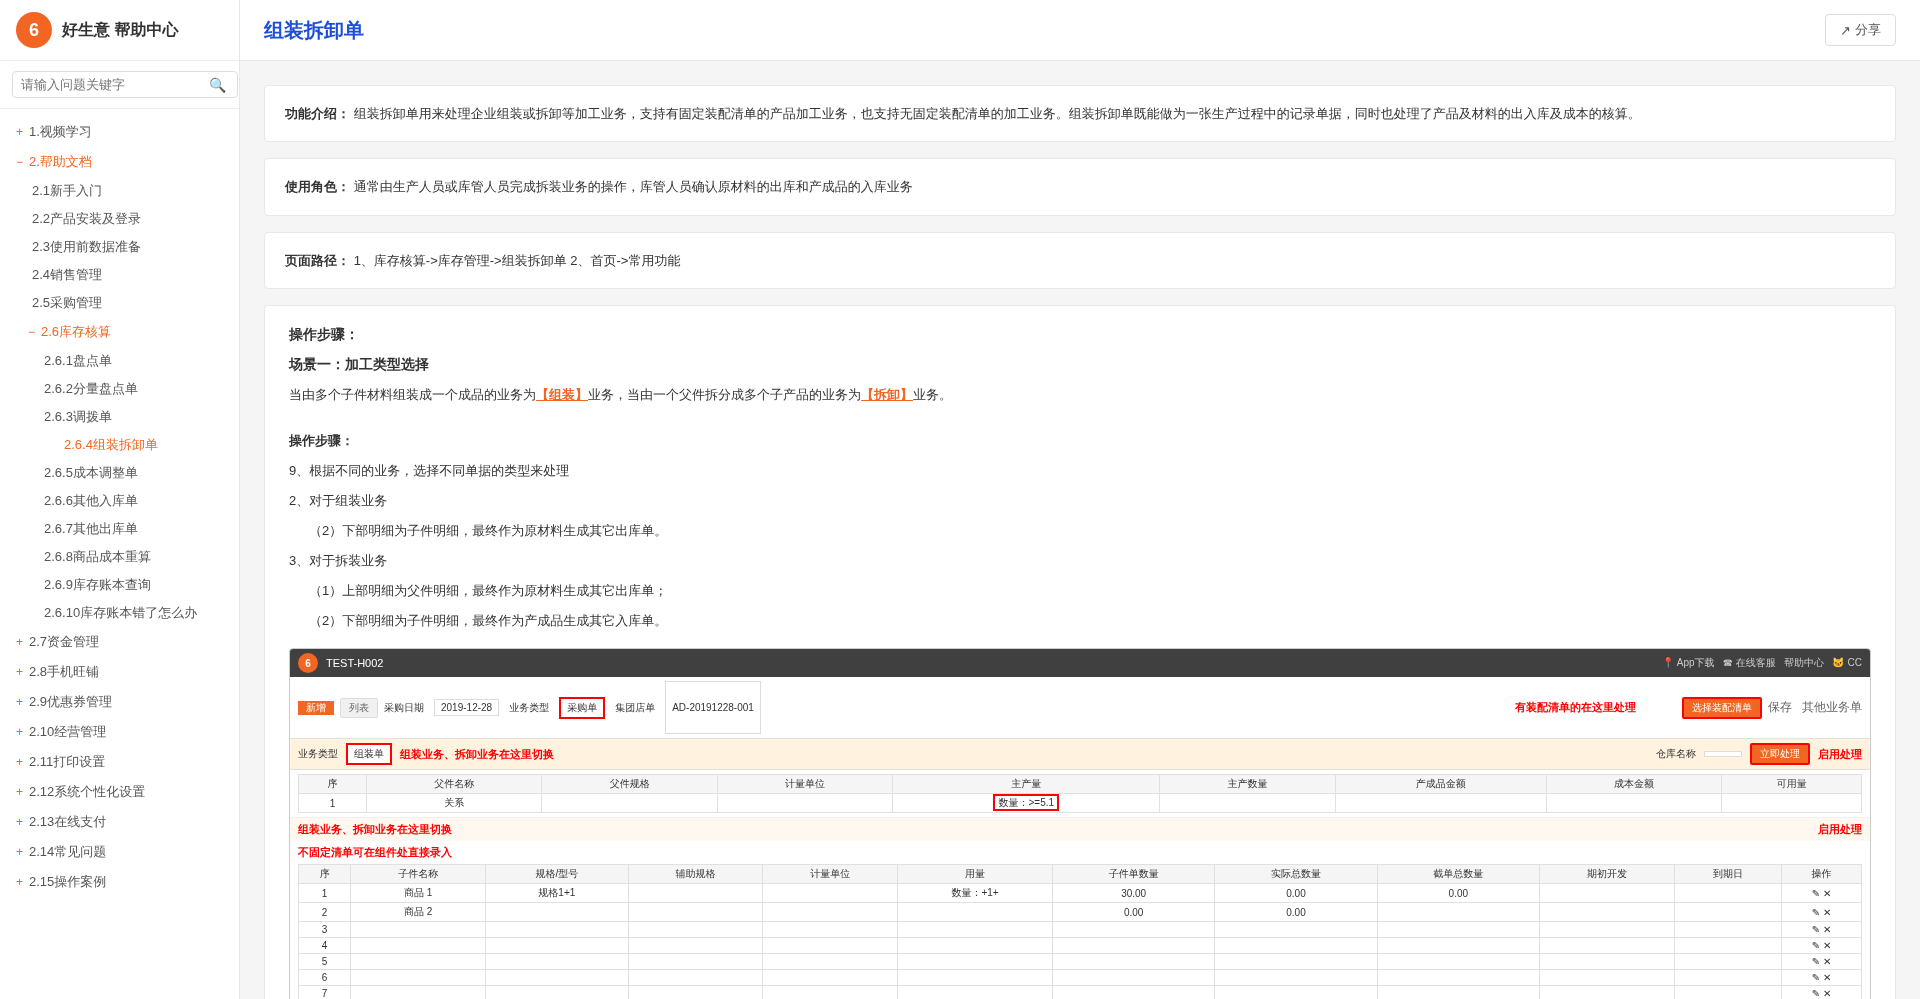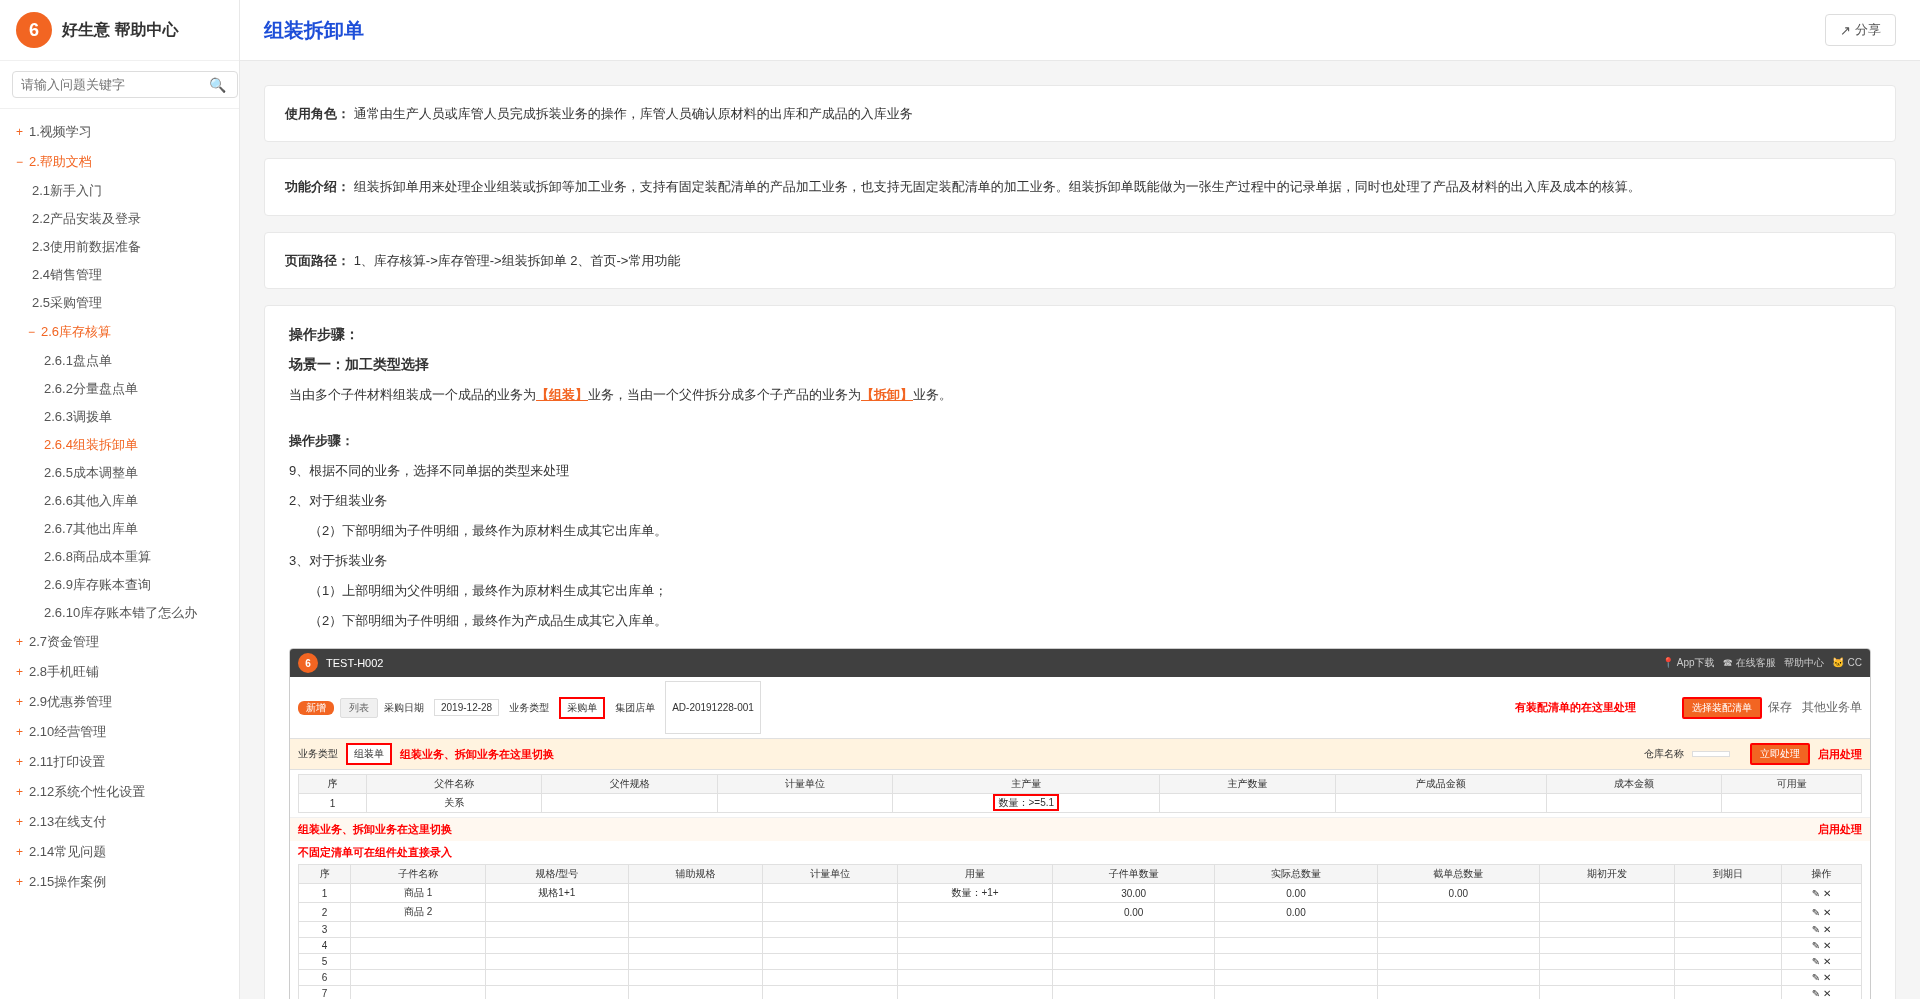--- a/index.html
+++ b/index.html
@@ -73,21 +73,21 @@
     <div class="nav-sub-item">2.3使用前数据准备</div>
     <div class="nav-sub-item">2.4销售管理</div>
     <div class="nav-sub-item">2.5采购管理</div>
     <div class="nav-item active" style="padding-left:28px;">
       <span class="minus-icon">−</span>
       <span>2.6库存核算</span>
     </div>
     <div class="nav-sub-item" style="padding-left:44px;">2.6.1盘点单</div>
     <div class="nav-sub-item" style="padding-left:44px;">2.6.2分量盘点单</div>
     <div class="nav-sub-item" style="padding-left:44px;">2.6.3调拨单</div>
-    <div class="nav-sub-item active" style="padding-left:44px; color:#f26522;">2.6.4组装拆卸单</div>
+    <div class="nav-sub-item active" style="padding-left:64px; color:#f26522;">2.6.4组装拆卸单</div>
     <div class="nav-sub-item" style="padding-left:44px;">2.6.5成本调整单</div>
     <div class="nav-sub-item" style="padding-left:44px;">2.6.6其他入库单</div>
     <div class="nav-sub-item" style="padding-left:44px;">2.6.7其他出库单</div>
     <div class="nav-sub-item" style="padding-left:44px;">2.6.8商品成本重算</div>
     <div class="nav-sub-item" style="padding-left:44px;">2.6.9库存账本查询</div>
     <div class="nav-sub-item" style="padding-left:44px;">2.6.10库存账本错了怎么办</div>
     <div class="nav-item">
       <span class="plus-icon">+</span>
       <span>2.7资金管理</span>
     </div>
@@ -131,27 +131,27 @@
     <h1 class="page-title">组装拆卸单</h1>
     <button class="share-btn">
       <span>↗</span>
       <span>分享</span>
     </button>
   </div>
 
   <div class="main-content">
 
     <div class="info-block">
+      <span class="label">功能介绍：</span>
+      <span>组装拆卸单用来处理企业组装或拆卸等加工业务，支持有固定装配清单的产品加工业务，也支持无固定装配清单的加工业务。组装拆卸单既能做为一张生产过程中的记录单据，同时也处理了产品及材料的出入库及成本的核算。</span>
+    </div>
+
+    <div class="info-block">
       <span class="label">使用角色：</span>
       <span>通常由生产人员或库管人员完成拆装业务的操作，库管人员确认原材料的出库和产成品的入库业务</span>
-    </div>
-
-    <div class="info-block">
-      <span class="label">功能介绍：</span>
-      <span>组装拆卸单用来处理企业组装或拆卸等加工业务，支持有固定装配清单的产品加工业务，也支持无固定装配清单的加工业务。组装拆卸单既能做为一张生产过程中的记录单据，同时也处理了产品及材料的出入库及成本的核算。</span>
     </div>
 
     <div class="info-block">
       <span class="label">页面路径：</span>
       <span>1、库存核算-&gt;库存管理-&gt;组装拆卸单  2、首页-&gt;常用功能</span>
     </div>
 
     <div class="content-block">
       <div class="section-title">操作步骤：</div>
       <div class="scene-title">场景一：加工类型选择</div>
@@ -171,21 +171,21 @@
       <div class="app-wrapper" style="margin-top:14px;">
 
         <div style="background:#404040; color:white; padding:4px 8px; display:flex; align-items:center; gap:8px; font-size:11px;">
           <div style="width:20px;height:20px;background:#f26522;border-radius:50%;display:flex;align-items:center;justify-content:center;font-size:10px;color:white;font-weight:bold;">6</div>
           <span>TEST-H002</span>
           <span style="flex:1;"></span>
           <span style="font-size:10px;color:#ccc;">📍 App下载 &nbsp; ☎ 在线客服 &nbsp; 帮助中心 &nbsp; 🐱 CC</span>
         </div>
 
         <div style="background:#fff; border-bottom:1px solid #e0e0e0; display:flex; align-items:center; padding:4px 8px; gap:6px; font-size:11px;">
-          <span style="background:#f26522;color:white;padding:0 8px;border-radius:6px;font-size:10px;">新增</span>
+          <span style="background:#f26522;color:white;padding:0 8px;border-radius:0;font-size:10px;">新增</span>
           <span style="background:#f0f0f0;color:#666;padding:2px 8px;border-radius:2px;font-size:10px;border:1px solid #ddd;">列表</span>
           <div style="flex:1;display:flex;align-items:center;gap:10px;font-size:10px;">
             <span>采购日期</span>
             <span style="border:1px solid #ddd;padding:2px 6px;background:#fff;">2019-12-28</span>
             <span>业务类型</span>
             <span style="border:2px solid red;padding:2px 6px;background:#fff;">采购单</span>
             <span>集团店单</span>
             <span style="border:1px solid #ddd;padding:20px 6px;background:#fff;">AD-20191228-001</span>
           </div>
           <span style="color:red;font-size:11px;font-weight:bold;margin-right:40px;">有装配清单的在这里处理</span>
@@ -193,21 +193,21 @@
           <span style="font-size:12px;color:#666;">保存 &nbsp; 其他业务单</span>
         </div>
 
         <div style="background:#fff3e0; border-bottom:1px solid #e0e0e0; padding:4px 8px; display:flex; align-items:center; gap:8px; font-size:10px;">
           <span>业务类型</span>
           <span style="border:2px solid red;padding:2px 6px;background:#fff;">组装单</span>
           <span style="color:red;font-size:11px;font-weight:bold;">组装业务、拆卸业务在这里切换</span>
           <span style="flex:1;"></span>
           <span>仓库名称</span>
           <span style="border:1px solid #ddd;padding:2px 30px 2px 6px;background:#fff;"></span>
-          <span style="background:#f26522;color:white;padding:2px 8px;border-radius:2px;font-size:10px;border:2px solid red;margin-left:12px;">立即处理</span>
+          <span style="background:#f26522;color:white;padding:2px 8px;border-radius:2px;font-size:10px;border:2px solid red;">立即处理</span>
           <span style="color:red;font-size:11px;font-weight:bold;">启用处理</span>
         </div>
 
         <div style="padding:4px 8px;font-size:10px;background:#fff;">
           <table class="sub-table">
             <thead>
               <tr>
                 <th>序</th>
                 <th>父件名称</th>
                 <th>父件规格</th>

